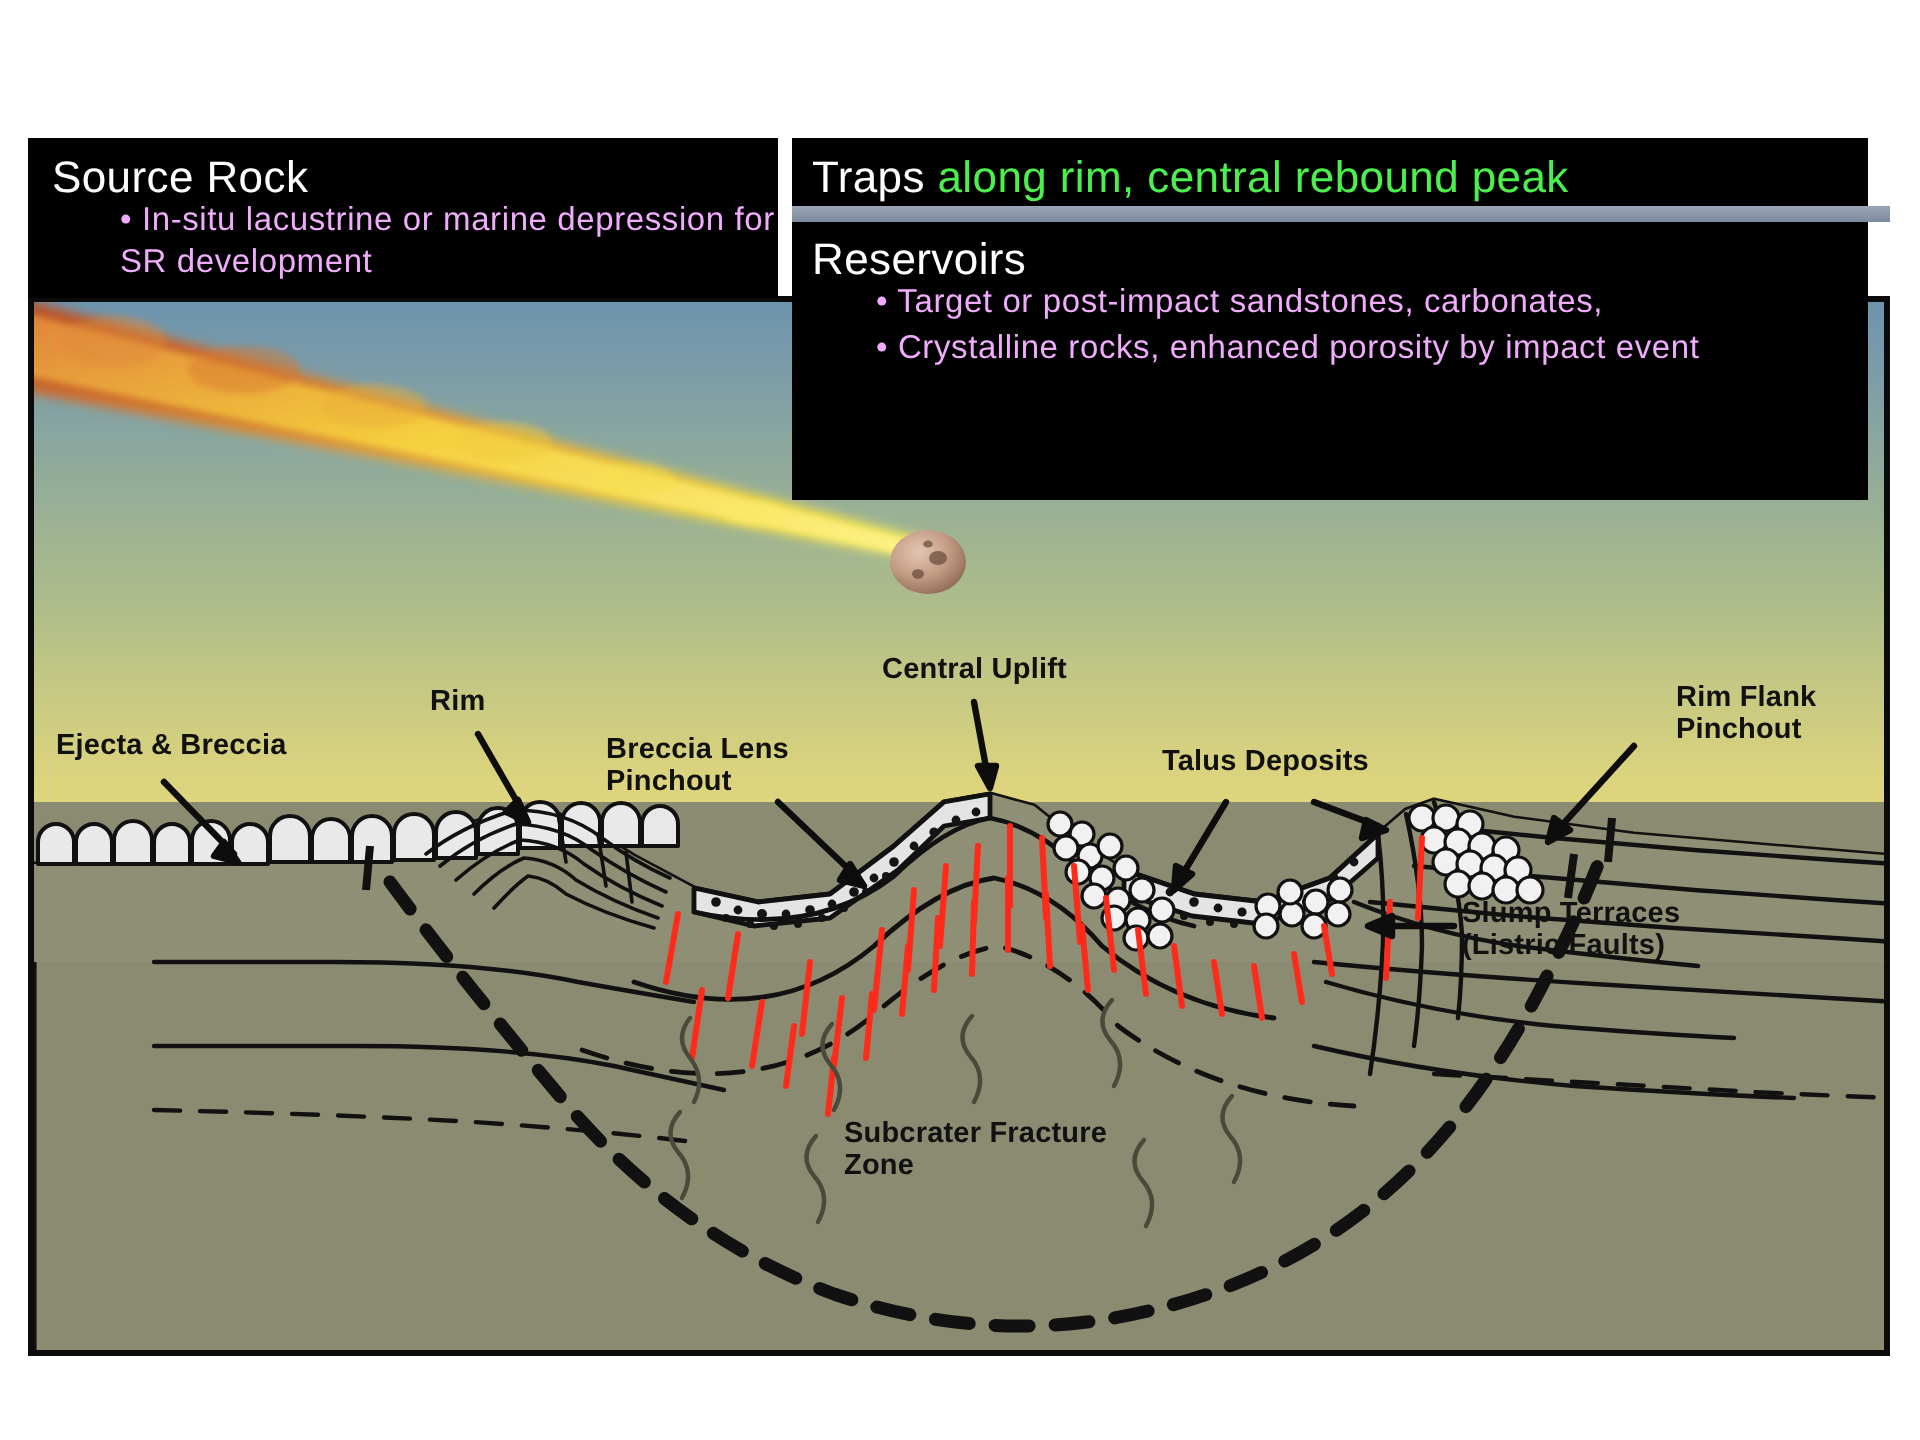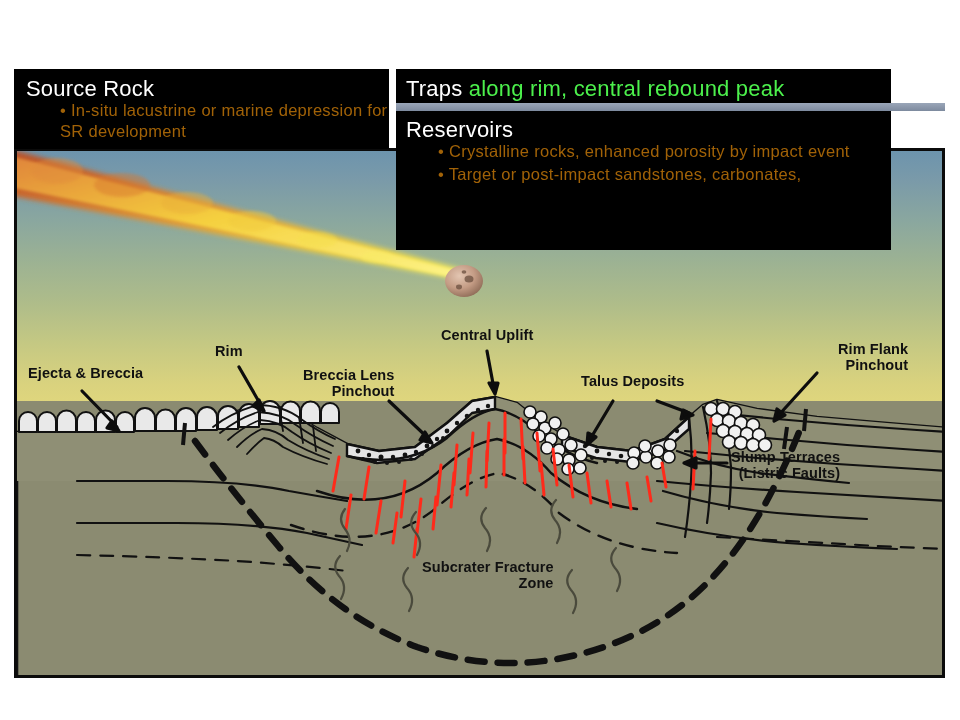--- a/index.html
+++ b/index.html
@@ -24,46 +24,46 @@
     background:linear-gradient(to bottom,#8b8b71 0%,#8b8b71 60%,#93937c 100%);
   }
   #illosvg{position:absolute;left:0;top:0;width:931px;height:530px;}
 
   
   #comet{position:absolute;left:0px;top:0px;width:520px;height:160px;pointer-events:none;}
 
   
   .tbox{position:absolute;background:#000000;box-sizing:border-box;}
   #box-left{left:14px;top:69px;width:375px;height:80px;}
-  #box-right{left:396px;top:69px;width:495px;height:181px;}
+  #box-right{left:396px;top:69px;width:538px;height:181px;}
 
   .hdr{
     color:#ffffff;font-size:22px;letter-spacing:.2px;
     font-family:"Liberation Sans",sans-serif;white-space:nowrap;
   }
   .bul{
-    color:#a16207;font-size:16.5px;letter-spacing:.3px;
+    color:#f0abfc;font-size:16.5px;letter-spacing:.3px;
     font-family:"Liberation Sans",sans-serif;
   }
   .inlinegreen{color:#4cf04c;}
   #box-left .hdr{position:absolute;left:12px;top:7px;}
   #box-left .bul{position:absolute;left:46px;top:31px;width:330px;line-height:21px;}
 
   #box-right .hdr.traps{position:absolute;left:10px;top:7px;}
   #divider{position:absolute;left:0;top:34px;width:549px;height:8px;
            background:linear-gradient(to bottom,#9aa6b8,#7d8a9e);}
   #box-right .hdr.res{position:absolute;left:10px;top:48px;}
   #rlist{position:absolute;left:42px;top:72px;width:500px;}
   #rlist .bul{margin-bottom:3px;line-height:20px;}
 
   
   .dlabel{
     position:absolute;color:#111111;font-weight:bold;font-size:14.5px;
     font-family:"Liberation Sans",sans-serif;line-height:16px;
-    letter-spacing:.1px;text-align:right;white-space:nowrap;
+    letter-spacing:.1px;text-align:left;white-space:nowrap;
   }
 </style>
 </head>
 <body>
 
 <div id="stage">
 
   <div id="illo">
     <div id="sky"></div>
     <div id="ground"></div>
@@ -394,18 +394,18 @@
   </div>
 
   <div class="tbox" id="box-right">
     <div class="hdr traps">
       <span>Traps</span>
       <span class="inlinegreen">along rim, central rebound peak</span>
     </div>
     <div id="divider"></div>
     <div class="hdr res">Reservoirs</div>
     <div id="rlist">
+      <div class="bul">• Target or post-impact sandstones, carbonates,</div>
       <div class="bul">• Crystalline rocks, enhanced porosity by impact event</div>
-      <div class="bul">• Target or post-impact sandstones, carbonates,</div>
     </div>
   </div>
 
 </div>
 
 </body></html>

